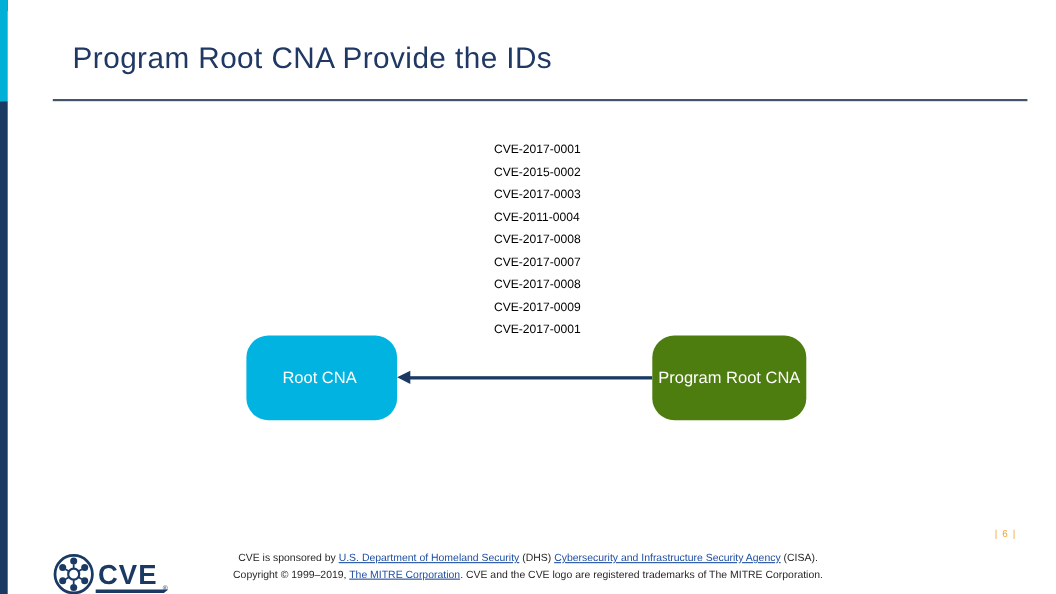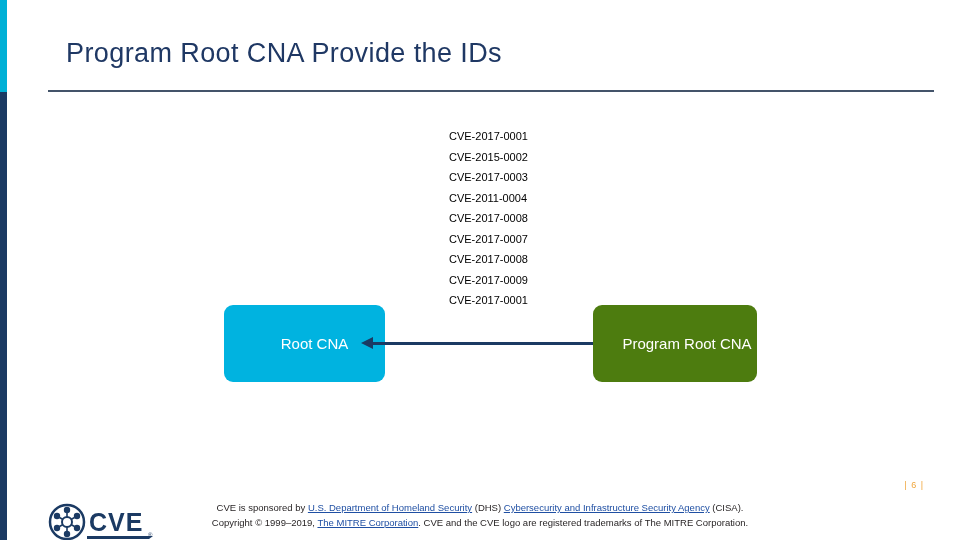--- a/index.html
+++ b/index.html
@@ -73,29 +73,28 @@
   }
   .cve-item {
     font-size: 11px;
     color: #000000;
     line-height: 20.5px;
     white-space: nowrap;
   }
   
   .box {
     position: absolute;
-    border-radius: 9px;
+    border-radius: 20px;
     display: flex;
     align-items: center;
     justify-content: center;
     text-align: center;
     color: #ffffff;
     font-size: 15px;
     line-height: 21px;
-    padding-left: 24px;
   }
   .box-root-cna {
     left: 224px;
     top: 305px;
     width: 137px;
     height: 77px;
     background: #00b3e0;
   }
   .box-root-cna .box-label {
     padding-right: 4px;

